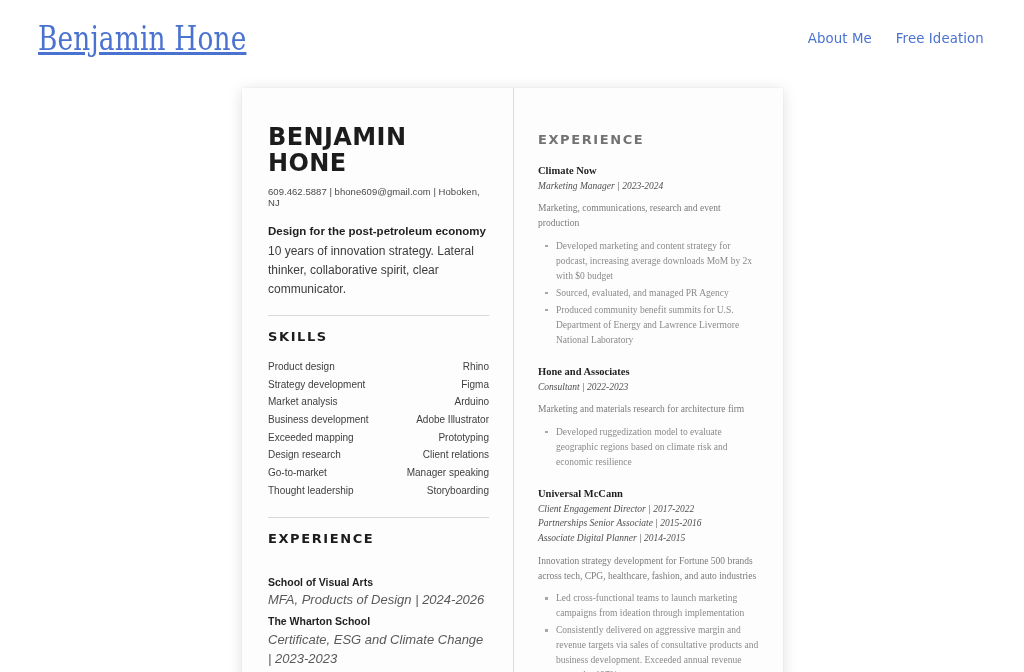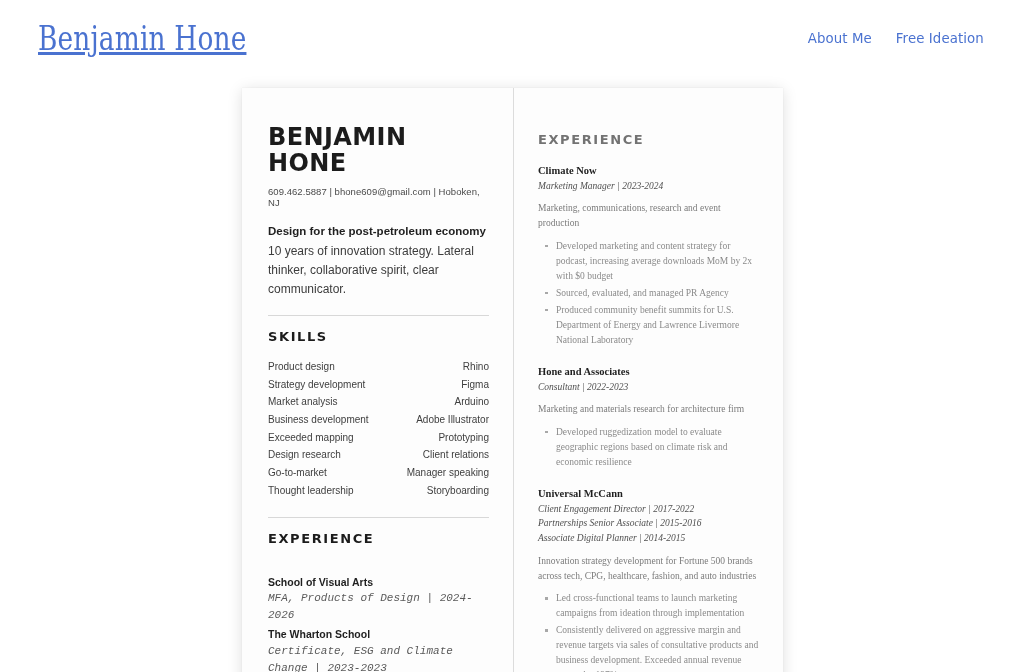--- a/index.html
+++ b/index.html
@@ -148,26 +148,25 @@
   .entry:first-of-type { margin-top: 29px; }
 
   .entry-org {
     font-size: 10.5px;
     font-weight: bold;
     color: #1f1f1f;
     line-height: 1.4;
   }
 
   .entry-meta {
-    font-size: 11px;
+    font-size: 13px;
     font-style: italic;
     color: #5a5a5a;
     line-height: 1.5;
     margin-top: 1px;
-    font-family: Liberation Mono, monospace;
   }
 
   
   .exp-title {
     font-family: "DejaVu Sans", sans-serif;
     font-size: 13px;
     font-weight: bold;
     letter-spacing: 1.6px;
     color: #737373;
   }

